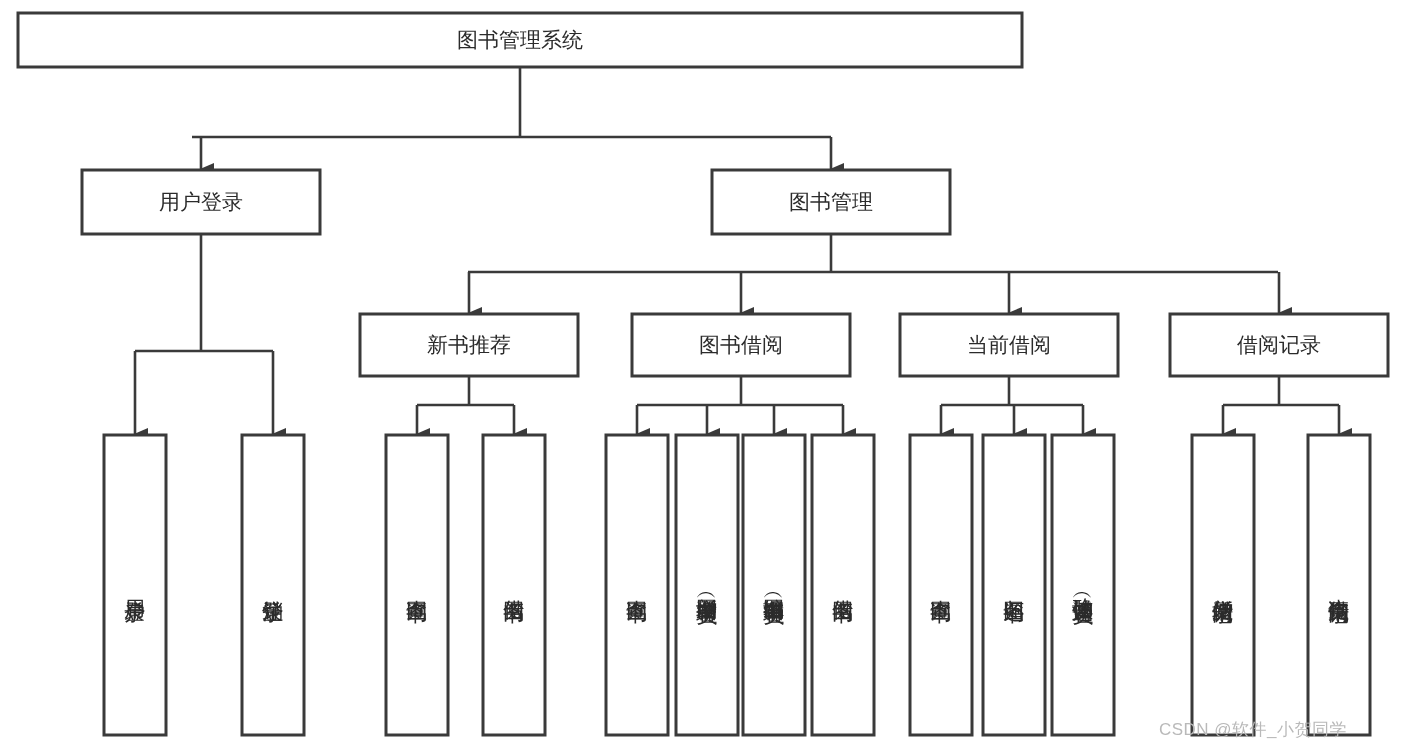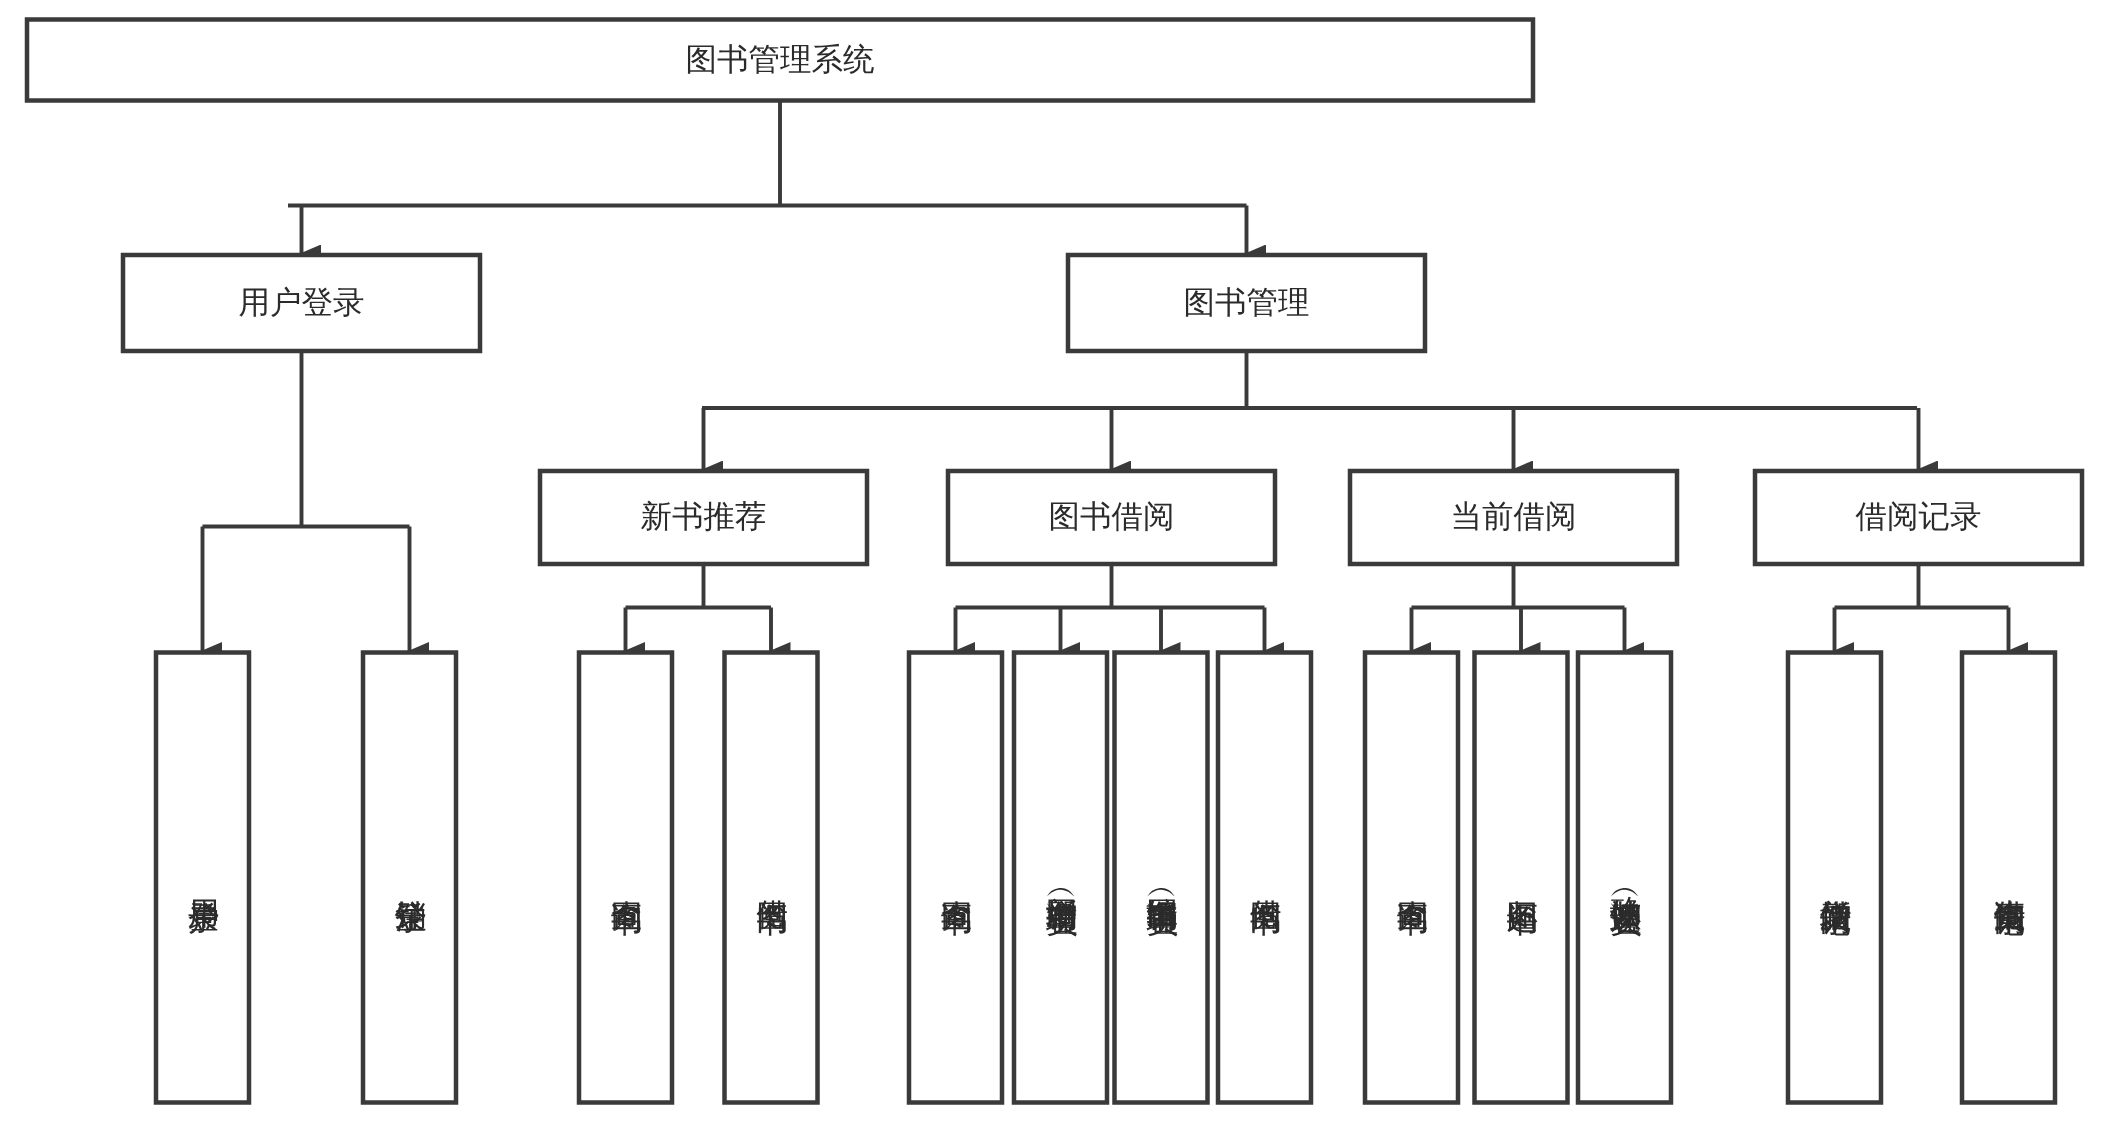--- a/index.html
+++ b/index.html
@@ -209,13 +209,14 @@
         <span class="leaf-label">确认归还（管理员）</span>
       </div>
       <div class="leaf-label-wrap" style="left: 1192px; top: 435px; width: 62px; height: 300px;">
         <span class="leaf-label">新增借阅记录</span>
       </div>
       <div class="leaf-label-wrap" style="left: 1308px; top: 435px; width: 62px; height: 300px;">
         <span class="leaf-label">查询借阅记录</span>
       </div>
     </div>
 
+  <div class="watermark">CSDN @软件_小贺同学</div>
 </div>
 
 </body></html>

